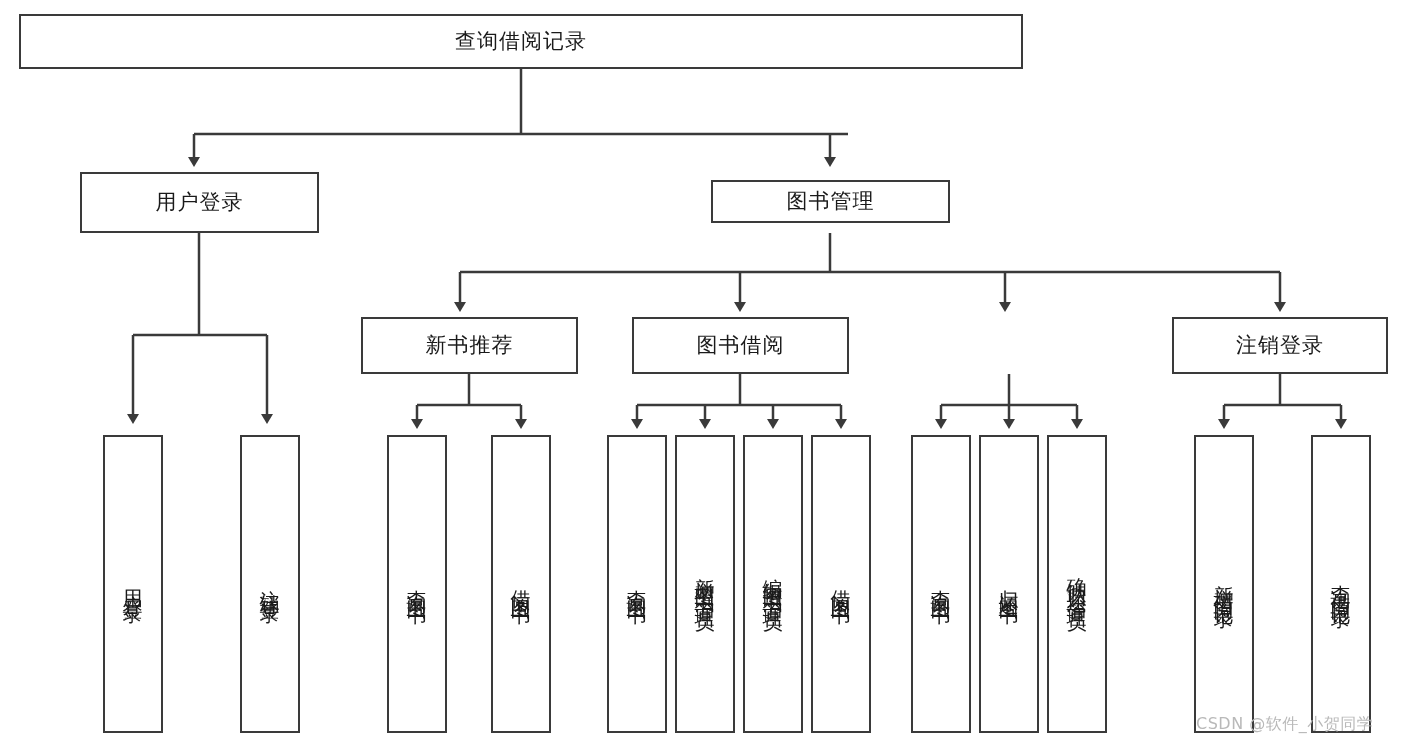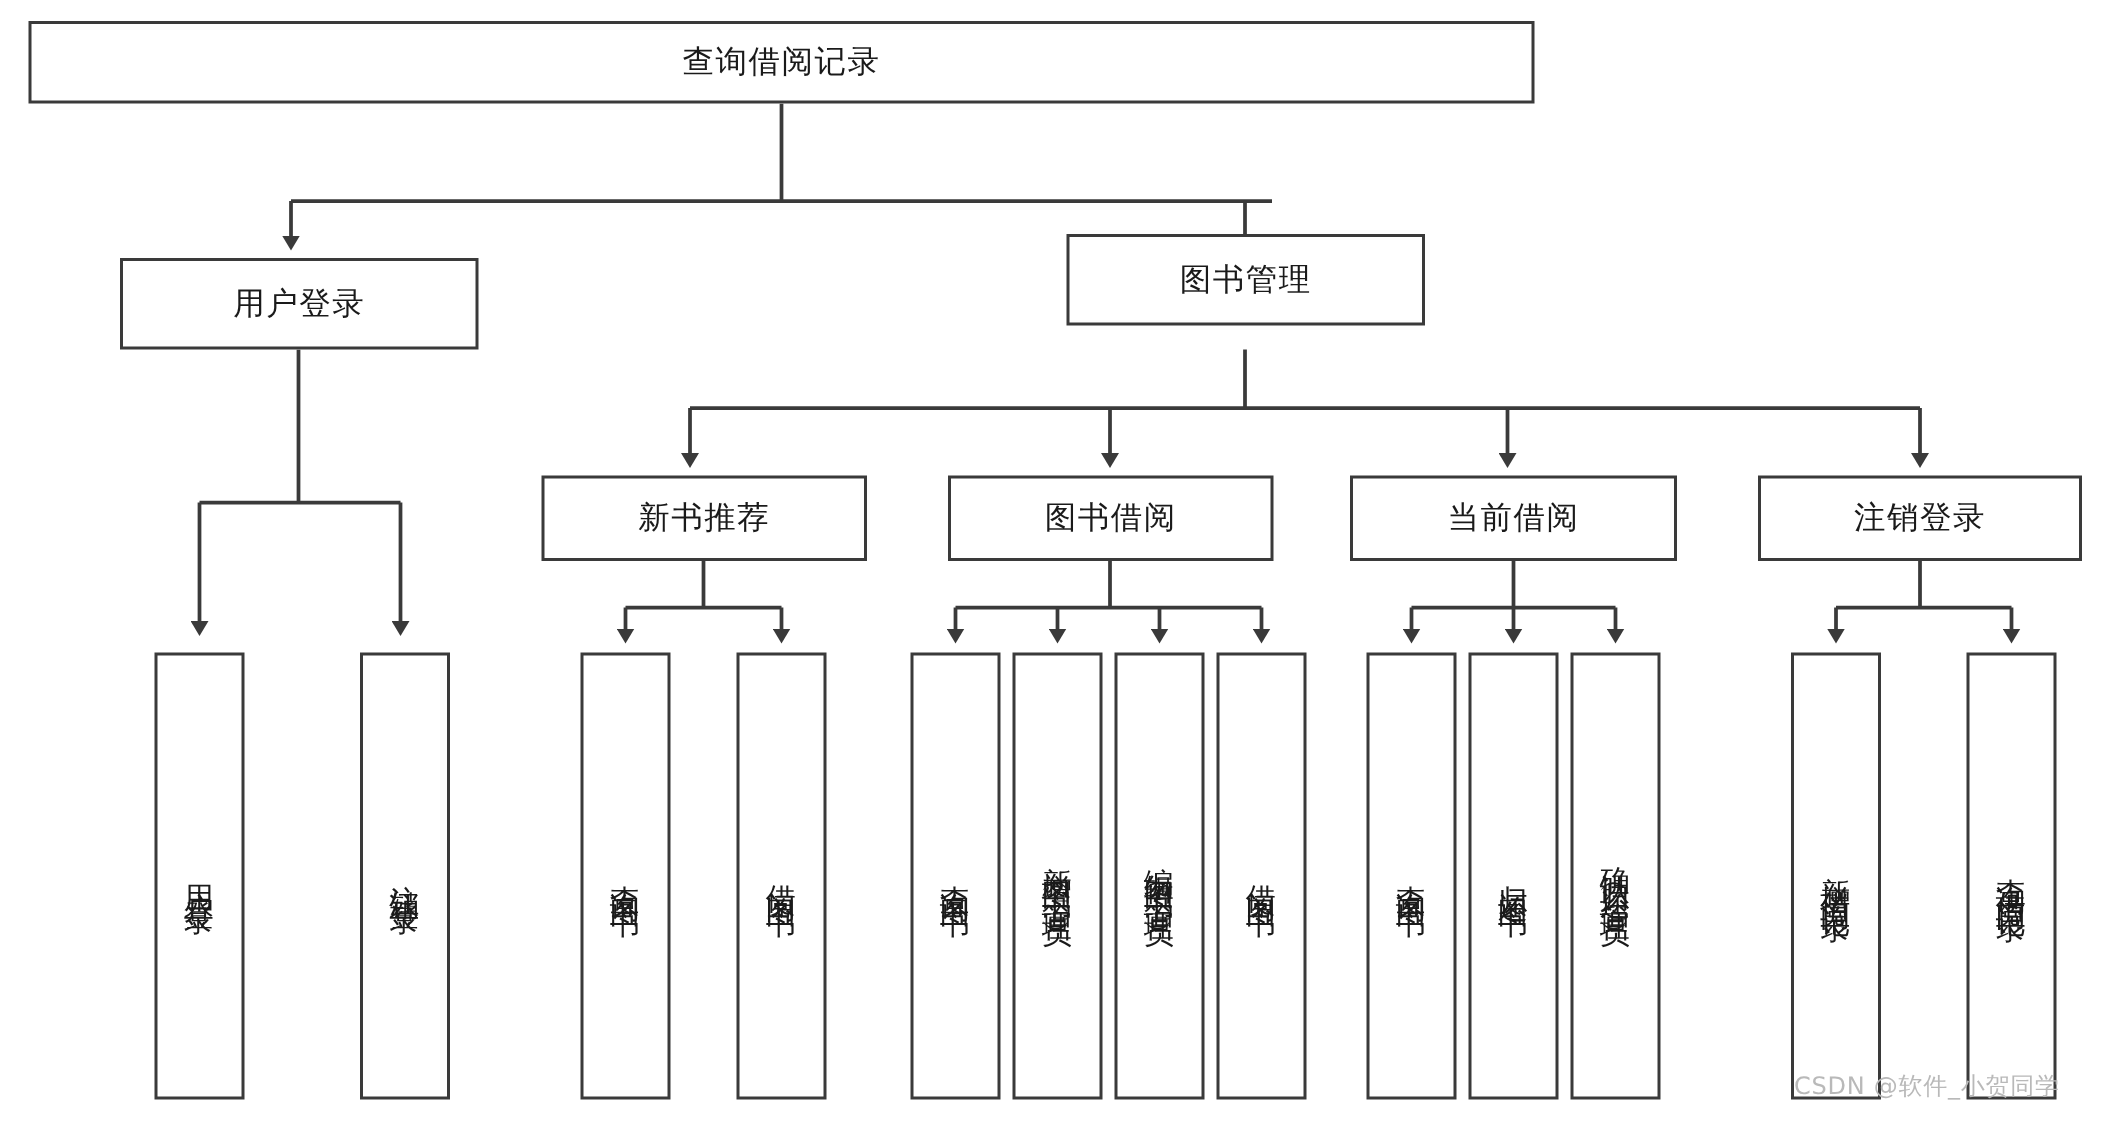--- a/index.html
+++ b/index.html
@@ -119,32 +119,29 @@
     </g>
   </svg>
 
   <div class="node node-h" style="left:19px; top:14px; width:1004px; height:55px;">
     <span>查询借阅记录</span>
   </div>
 
   <div class="node node-h" style="left:80px; top:172px; width:239px; height:61px;">
     <span>用户登录</span>
   </div>
-  <div class="node node-h" style="left:711px; top:156px; width:239px; height:61px;">
+  <div class="node node-h" style="left:711px; top:180px; width:239px; height:43px;">
     <span>图书管理</span>
   </div>
 
   <div class="node node-h" style="left:632px; top:317px; width:217px; height:57px;">
     <span>图书借阅</span>
   </div>
   <div class="node node-h" style="left:361px; top:317px; width:217px; height:57px;">
     <span>新书推荐</span>
-  </div>
-  <div class="node node-h" style="left:900px; top:317px; width:218px; height:57px;">
-    <span>当前借阅</span>
   </div>
   <div class="node node-h" style="left:1172px; top:317px; width:216px; height:57px;">
     <span>注销登录</span>
   </div>
 
   <div class="node node-v" style="left:103px; top:435px; width:60px; height:298px;">
     <span class="vtxt">用户登录</span>
   </div>
   <div class="node node-v" style="left:240px; top:435px; width:60px; height:298px;">
     <span class="vtxt">注销登录</span>

